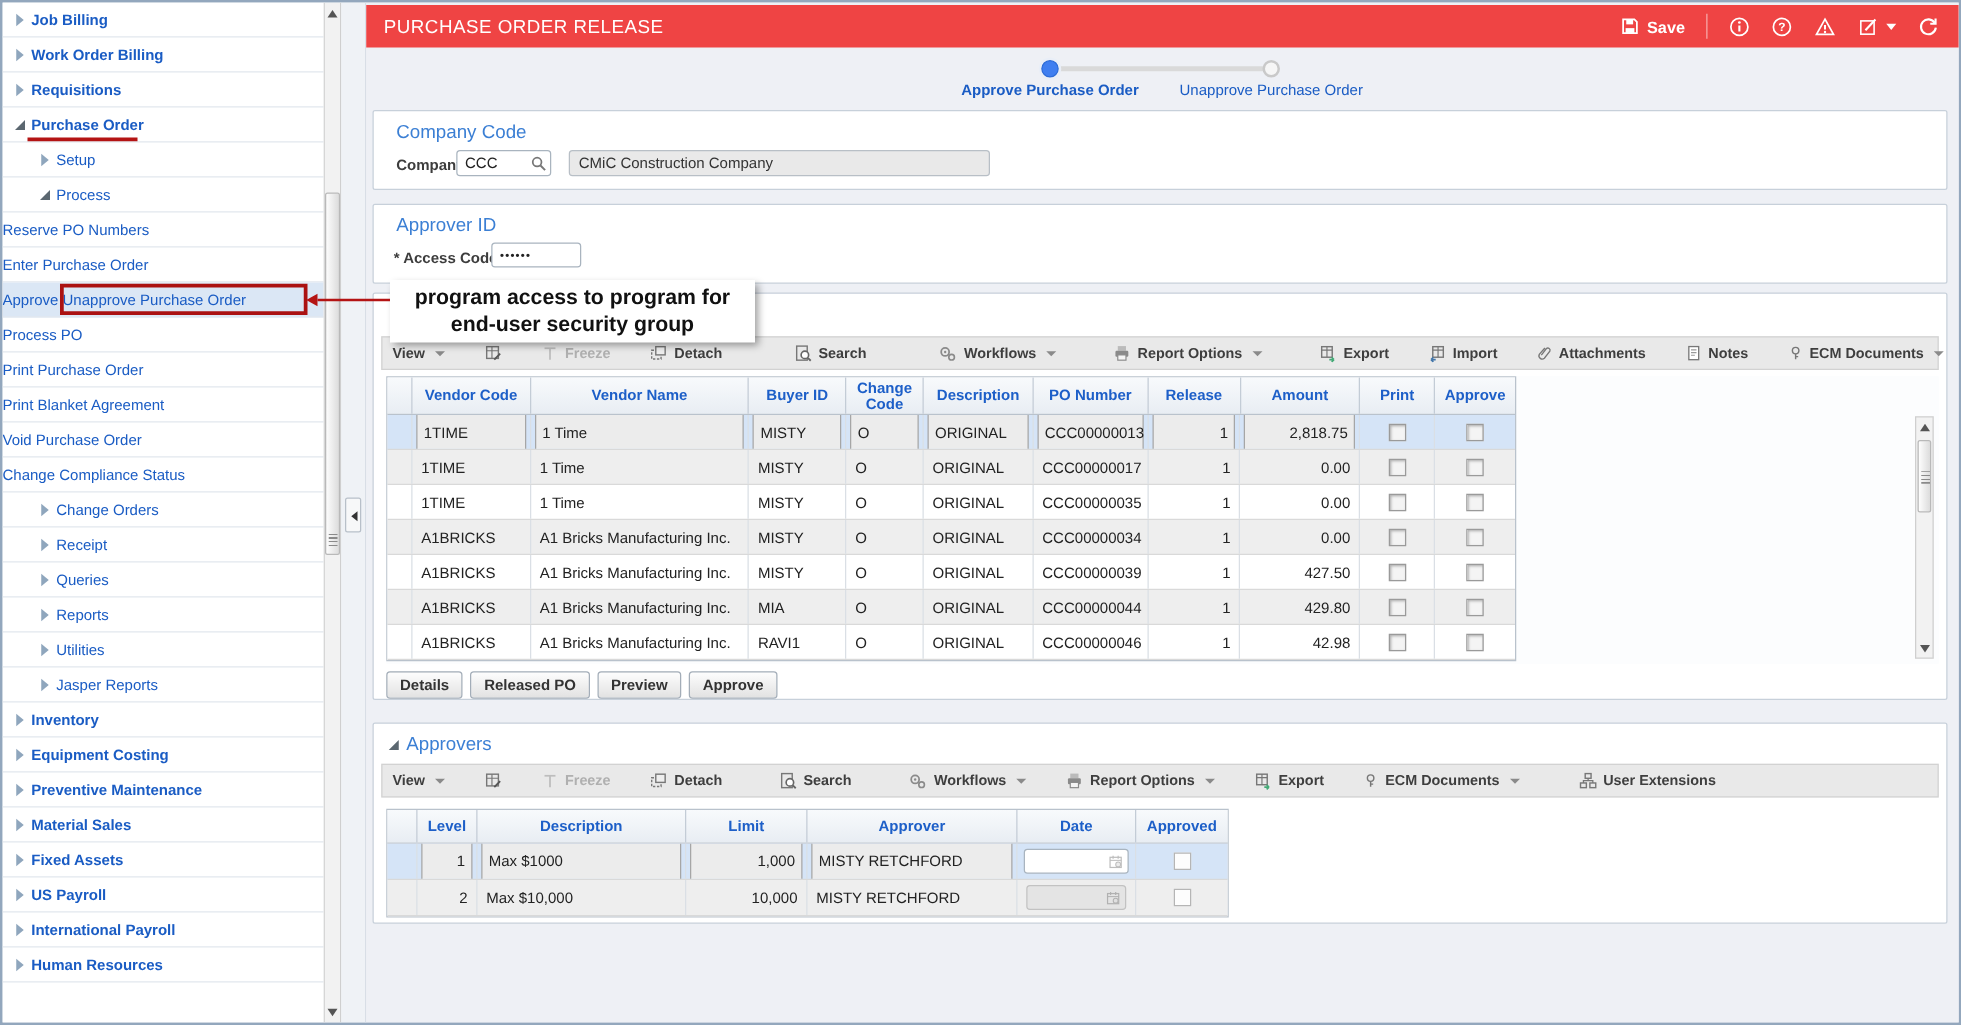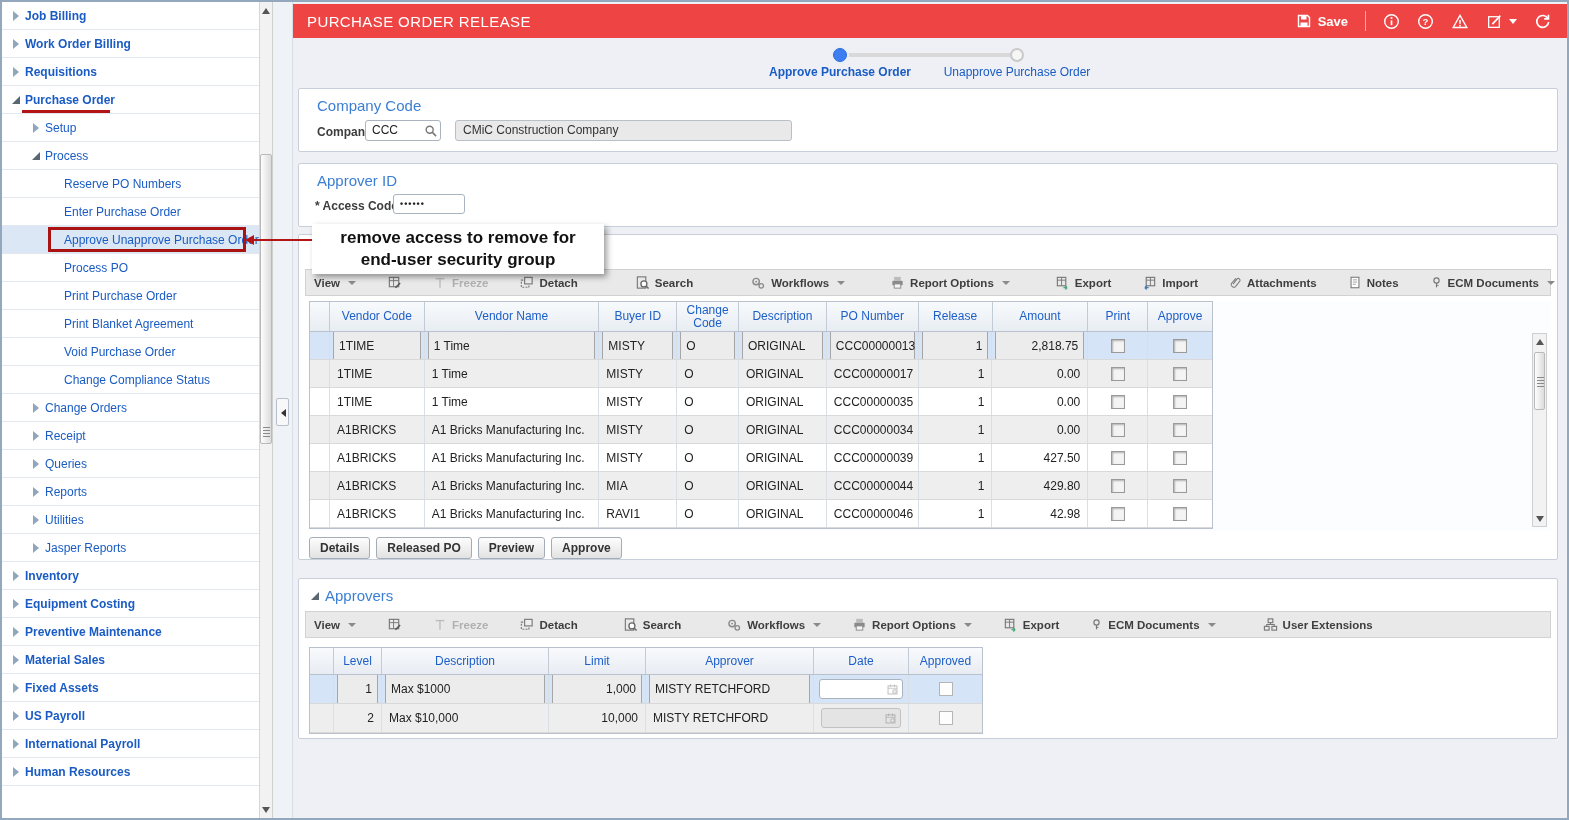--- a/index.html
+++ b/index.html
@@ -5,21 +5,21 @@
   * { margin:0; padding:0; box-sizing:border-box; }
   html,body { width:1569px; height:820px; font-family:"Liberation Sans", sans-serif; background:#dfe4ea; }
   .window { position:relative; width:1569px; height:820px; border:2px solid #93a7bd; background:#eef0f5; overflow:hidden; }
 
   
   .sidebar { position:absolute; left:0; top:0; width:257px; height:100%; background:#fff; overflow:hidden; }
   .nav-item { position:relative; height:28px; display:flex; align-items:center; border-bottom:1px solid #e2e8ee; cursor:pointer; color:#1a5cc4; font-size:12px; }
   .nav-item[data-level="1"] { padding-left:8px; }
   .nav-item[data-level="1"] .nav-label { font-weight:bold; }
   .nav-item[data-level="2"] { padding-left:28px; }
-  .nav-item[data-level="3"] { padding-left:62px; }
+  .nav-item[data-level="3"] { }
   .nav-item.selected { background:#dbe7f5; }
   .arrow { width:15px; height:10px; display:inline-block; position:relative; flex:0 0 15px; }
   .nav-item[data-arrow="collapsed"] .arrow::before { content:''; position:absolute; left:3px; top:0px; border-left:6px solid #8fa6bd; border-top:5px solid transparent; border-bottom:5px solid transparent; }
   .nav-item[data-arrow="expanded"] .arrow::before { content:''; position:absolute; left:2px; top:1px; border-bottom:8px solid #5b6770; border-left:8px solid transparent; }
   .nav-item.red-underline::after { content:''; position:absolute; left:20px; bottom:0px; width:88px; height:3px; background:#b41414; }
   .nav-item.red-box::before { content:''; position:absolute; left:46px; right:13px; top:1px; bottom:1px; border:3px solid #ab1212; z-index:5; }
 
   
   .side-scroll { position:absolute; left:257px; top:0; width:14px; height:100%; background:#f2f2f2; border-left:1px solid #d6d6d6; border-right:1px solid #cfcfcf; }
   .scroll-arrow { position:absolute; left:0; width:12px; height:14px; }
@@ -70,21 +70,21 @@
   .tool { display:flex; align-items:center; gap:5px; cursor:pointer; white-space:nowrap; }
   .tool.disabled { color:#b0b0b0; }
   .tool.disabled svg { opacity:.45; }
   .caret-g { width:0; height:0; border-top:4px solid #8a8a8a; border-left:4px solid transparent; border-right:4px solid transparent; display:inline-block; margin-left:3px; }
   .overflow-chev { font-size:15px; color:#555; margin-left:46px; font-weight:bold; }
 
   
   .gridwrap { position:absolute; background:#fcfdfe; }
   .gtable { position:absolute; left:0; top:0; border:1px solid #b9c2cc; background:#fff; }
   .ghead { display:flex; height:30px; background:linear-gradient(180deg,#f8fafc,#e8edf3); border-bottom:1px solid #b9c2cc; }
-  .th { display:flex; align-items:center; justify-content:center; text-align:center; font-size:12px; font-weight:normal; color:#1d5fc8; border-right:1px solid #c3ccd6; line-height:13px; }
+  .th { display:flex; align-items:center; justify-content:center; text-align:center; font-size:12px; font-weight:bold; color:#1d5fc8; border-right:1px solid #c3ccd6; line-height:13px; }
   .grow { display:flex; height:28px; align-items:center; border-bottom:1px solid #d9d9d9; background:#fff; font-size:12px; color:#222; }
   .grow:nth-of-type(even) { background:#eeeeee; }
   .grow.selected { background:#d5e4f7; }
   .td { height:100%; display:flex; align-items:center; border-right:1px solid #dadfe5; padding:0 7px; overflow:hidden; white-space:nowrap; }
   .td.num { justify-content:flex-end; }
   .td.ctr { justify-content:center; }
   .rowhead { padding:0; }
   .grow.selected .cellbox { display:flex; align-items:center; width:100%; height:37px; background:#ececec; border:1px solid #a6a6a6; border-radius:3px; padding:0 5px; }
   .grow.selected .td.num .cellbox { justify-content:flex-end; }
   .grow.selected .td { padding:0 3px; }
@@ -913,18 +913,18 @@
                 </div>
               </div>
             </div>
         </div>
       </div>
     </div>
 
   </div>
 
   <div class="callout">
-    <span>remove access to remove for</span>
+    <span>program access to program for</span>
     <span>end-user security group</span>
   </div>
   <div class="callout-arrow"></div>
 
 </div>
 
 </body></html>

